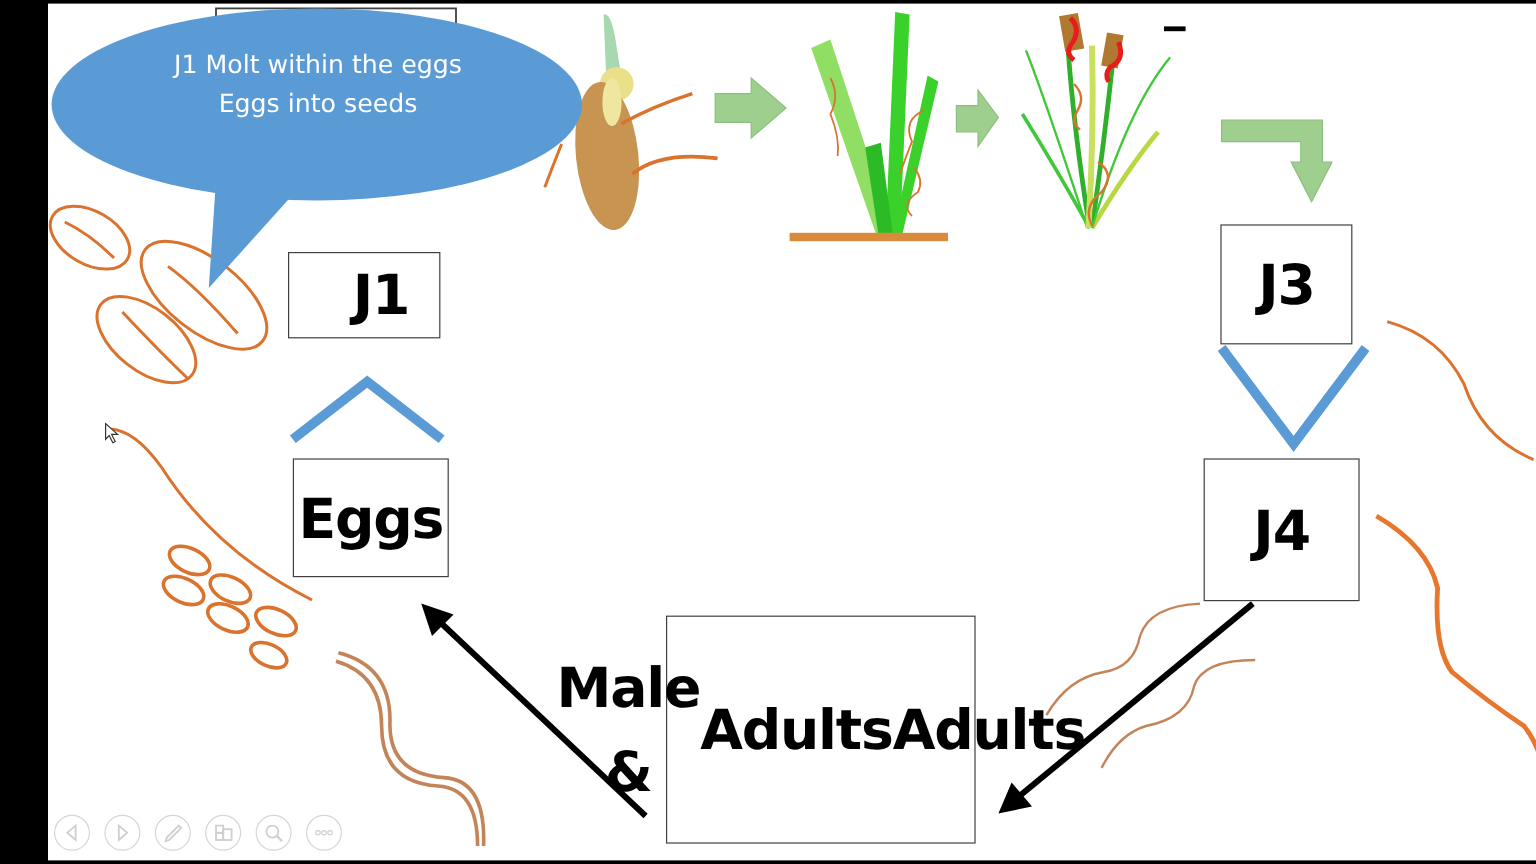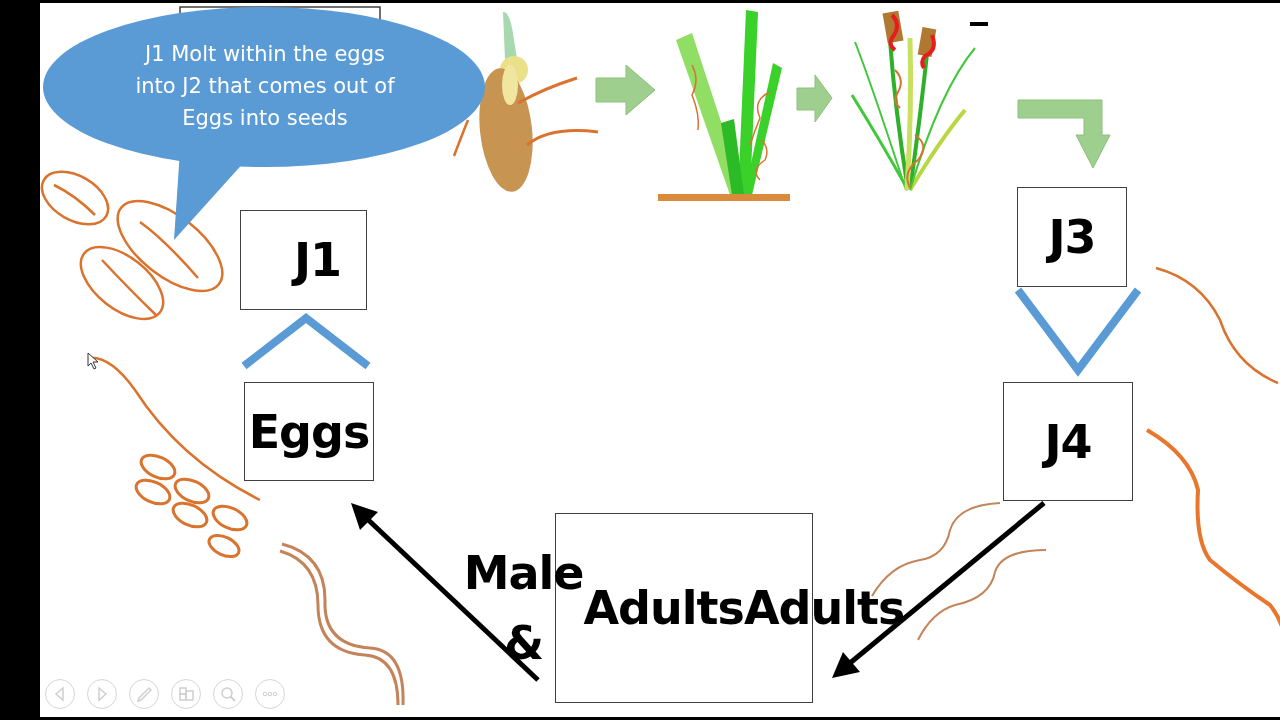--- a/index.html
+++ b/index.html
@@ -136,25 +136,24 @@
         <rect x="930" y="22" width="18" height="4" fill="#000"></rect>
       </g>
     </svg>
 
     <svg width="460" height="250" style="position:absolute;left:0;top:0">
       <ellipse cx="224" cy="87" rx="221" ry="80" fill="#5b9bd5"></ellipse>
       <polygon points="140,150 215,150 134,240" fill="#5b9bd5"></polygon>
     </svg>
     <div class="bubble-text">
       <div>J1 Molt within the eggs</div>
-      <div>into J2 that comes out of</div>
       <div>Eggs into seeds</div>
     </div>
 
-    <div class="box stage-label" style="left:200px;top:210px;width:127px;height:100px;padding-left:28px;">
+    <div class="box stage-label" style="left:200px;top:210px;width:127px;height:72px;padding-left:28px;">
       <span>J1</span>
     </div>
     <div class="box stage-label" style="left:204px;top:382px;width:130px;height:99px;">
       <span>Eggs</span>
     </div>
     <div class="box stage-label" style="left:977px;top:187px;width:110px;height:100px;text-align:center;">
       <span>J3</span>
     </div>
     <div class="box stage-label" style="left:963px;top:382px;width:130px;height:119px;text-align:right;">
       <span>J4</span>

